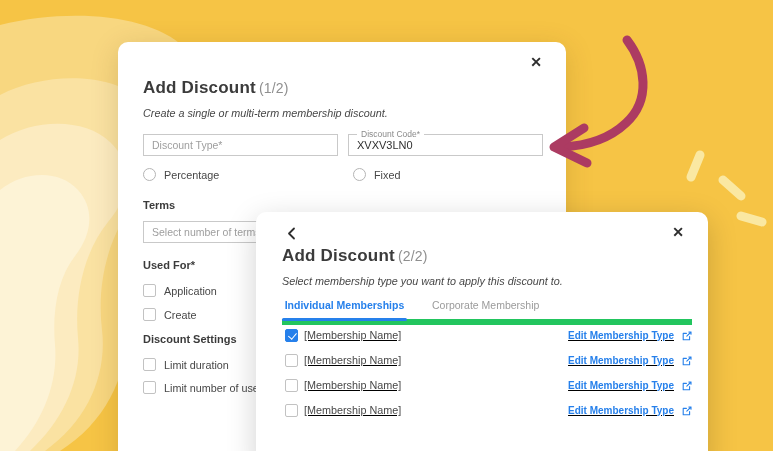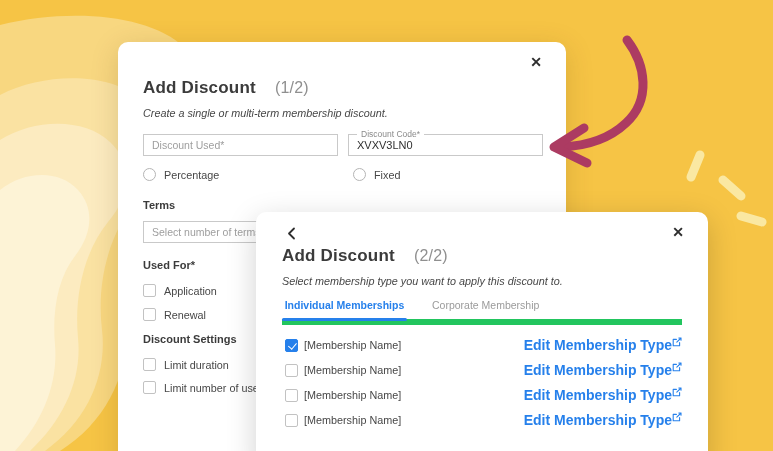--- a/index.html
+++ b/index.html
@@ -14,24 +14,24 @@
   .modal1 { left:118px; top:42px; width:448px; height:440px; z-index:1;
             box-shadow:0 6px 28px rgba(90,60,0,.18); }
   .modal2 { left:256px; top:212px; width:452px; height:260px; z-index:3;
             box-shadow:0 8px 30px rgba(0,0,0,.18); }
 
   .close-btn { position:absolute; top:13px; right:24px; font-size:14px; font-weight:bold;
                color:#2E2E2E; background:none; border:none; cursor:pointer; line-height:1; }
   .back-btn { position:absolute; top:15px; left:31px; background:none; border:none; cursor:pointer; line-height:0; }
 
   .m-body { padding:36px 23px 0 25px; }
-  .m2-body { padding:34px 26px 0 26px; }
+  .m2-body { padding:34px 16px 0 26px; }
 
   .title { font-size:17px; font-weight:bold; color:#3B3B3B; letter-spacing:.2px; }
-  .title .step { font-size:16px; font-weight:normal; color:#8F8F8F; margin-left:19px; }
+  .title .step { font-size:14px; font-weight:normal; color:#8F8F8F; margin-left:3px; }
   .subtitle { font-size:10.8px; color:#474747; margin-top:9px;font-style:italic; }
 
   .input-row { display:flex; gap:10px; margin-top:15px; }
   .text-input { position:relative; width:195px; height:22px; border:1px solid #C9C9C9;
                 border-radius:0; display:flex; align-items:center; padding:0 8px;
                 background:#fff; }
   .placeholder-text { font-size:10.5px; color:#9E9E9E; }
   .value-text { font-size:11px; color:#2F2F2F; }
   .float-label { position:absolute; top:-6px; left:8px; background:#fff; padding:0 4px;
                  font-size:8.5px; color:#8A8A8A; line-height:1.2; }
@@ -58,26 +58,26 @@
   .tab { font-size:10.5px; padding-bottom:8px; position:relative; cursor:pointer; }
   .tab.active { color:#2680EB; font-weight:bold; width:125px; text-align:center; }
   .tab.active::after { content:""; position:absolute; left:0; right:0; bottom:-2px; height:3px;
                        background:#2680EB; border-radius:2px; }
   .tab.inactive { color:#9B9B9B; margin-left:25px; }
 
   .select-row { display:flex; align-items:center; margin-top:13px; }
   .select-row .section-label { font-size:10.8px; }
   .vdiv { width:1px; height:14px; background:#DCDCDC; margin:0 13px 0 12px; }
 
-  .list { margin-top:13px; }
+  .list { margin-top:3px;text-decoration:underline; }
   .m-row { display:flex; align-items:center; margin-bottom:11px; height:14px; }
   .m-row .checkbox { margin-left:3px; }
   .row-label { font-size:10.8px; color:#474747; margin-left:6px; }
   .spacer { flex:1; }
-  .edit-link { display:flex; align-items:flex-start; gap:0; font-size:14px; font-weight:bold;
+  .edit-link { display:flex; align-items:flex-end; gap:8px; font-size:10px; font-weight:bold;
                color:#2680EB; text-decoration:none; cursor:pointer; }
 </style>
 </head>
 <body>
 
 <div class="stage">
 
   <svg class="bg-decor" viewBox="0 0 773 451" width="773" height="451">
     <rect x="0" y="0" width="773" height="451" fill="#F6C445"></rect>
     <path d="M0 25 C 70 8 150 14 185 48 C 215 78 208 122 172 158 C 135 195 118 248 126 310 C 133 365 110 420 60 451 L 0 451 Z" fill="#F8D780"></path>
@@ -94,21 +94,21 @@
   <div class="modal modal1">
     <button class="close-btn">✕</button>
     <div class="m-body">
       <div class="title">
         <span>Add Discount</span><span class="step">(1/2)</span>
       </div>
       <div class="subtitle">Create a single or multi-term membership discount.</div>
 
       <div class="input-row">
         <div class="text-input">
-          <span class="placeholder-text">Discount Used*</span>
+          <span class="placeholder-text">Discount Type*</span>
         </div>
         <div class="text-input">
           <span class="float-label">Discount Code*</span>
           <span class="value-text">XVXV3LN0</span>
         </div>
       </div>
 
       <div class="radio-group">
         <div class="opt-row radio-cell-1">
           <span class="radio"></span>
@@ -125,21 +125,21 @@
         <span class="placeholder-text">Select number of terms*</span>
       </div>
 
       <div class="section-label mt-16">Used For*</div>
       <div class="opt-row mt-13">
         <span class="checkbox"></span>
         <span class="opt-label">Application</span>
       </div>
       <div class="opt-row mt-11">
         <span class="checkbox"></span>
-        <span class="opt-label">Renewal</span>
+        <span class="opt-label">Create</span>
       </div>
 
       <div class="section-label mt-12">Discount Settings</div>
       <div class="opt-row mt-13">
         <span class="checkbox"></span>
         <span class="opt-label">Limit duration</span>
       </div>
       <div class="opt-row mt-10">
         <span class="checkbox"></span>
         <span class="opt-label">Limit number of use</span>

